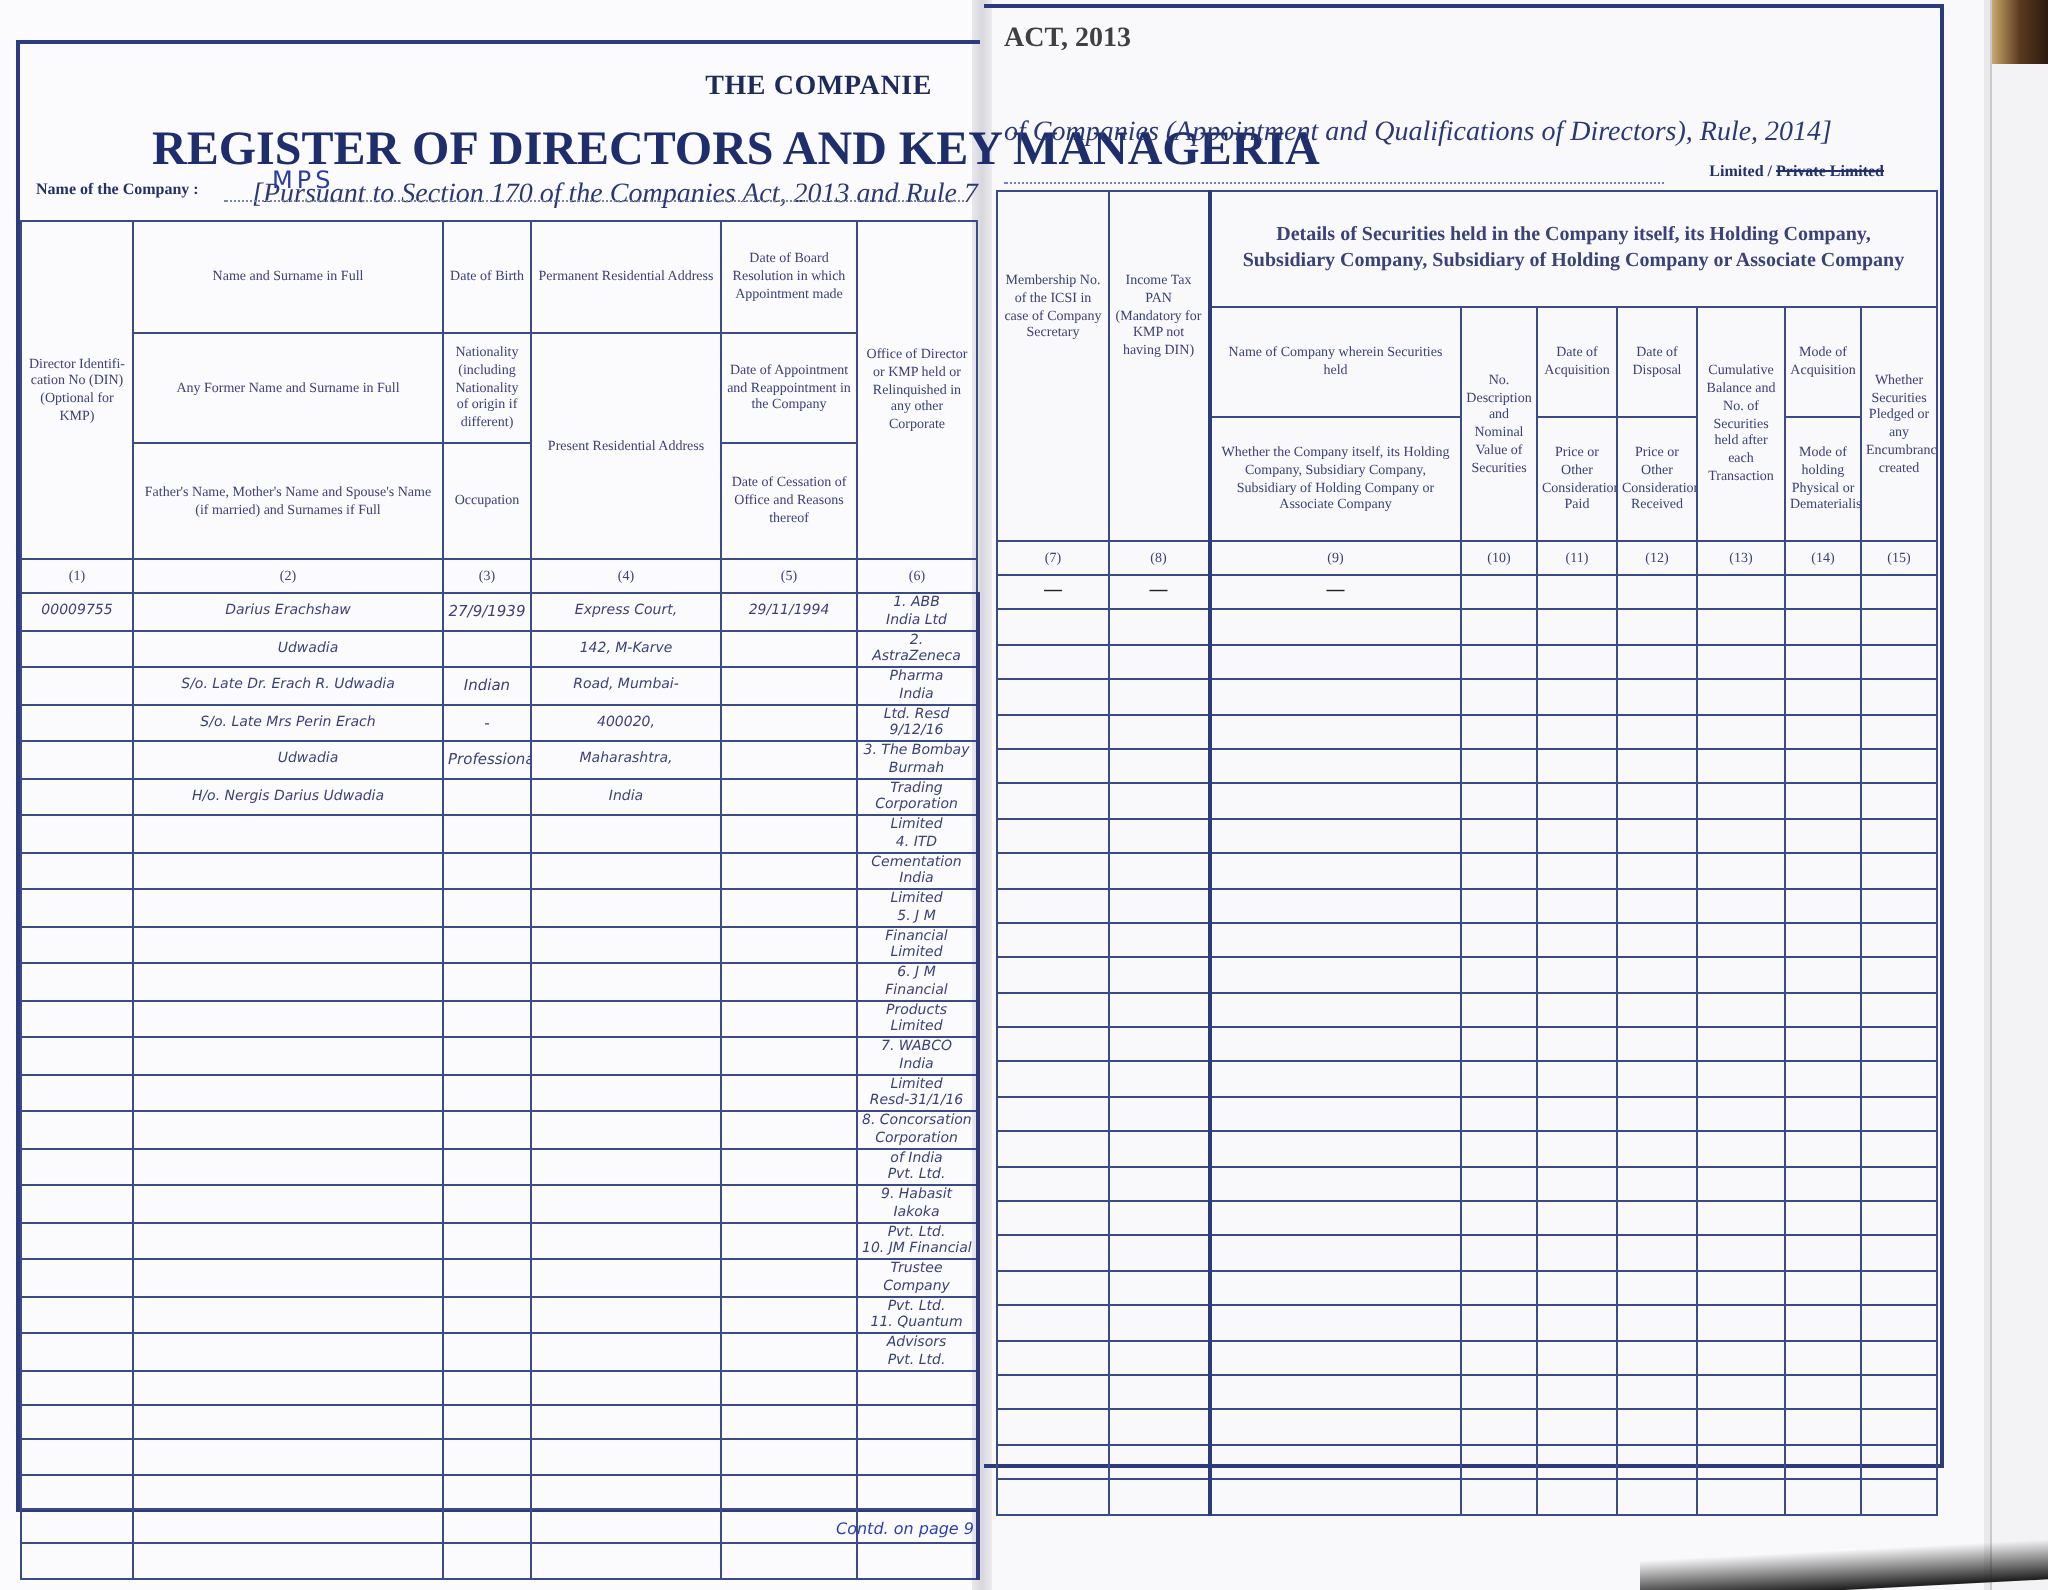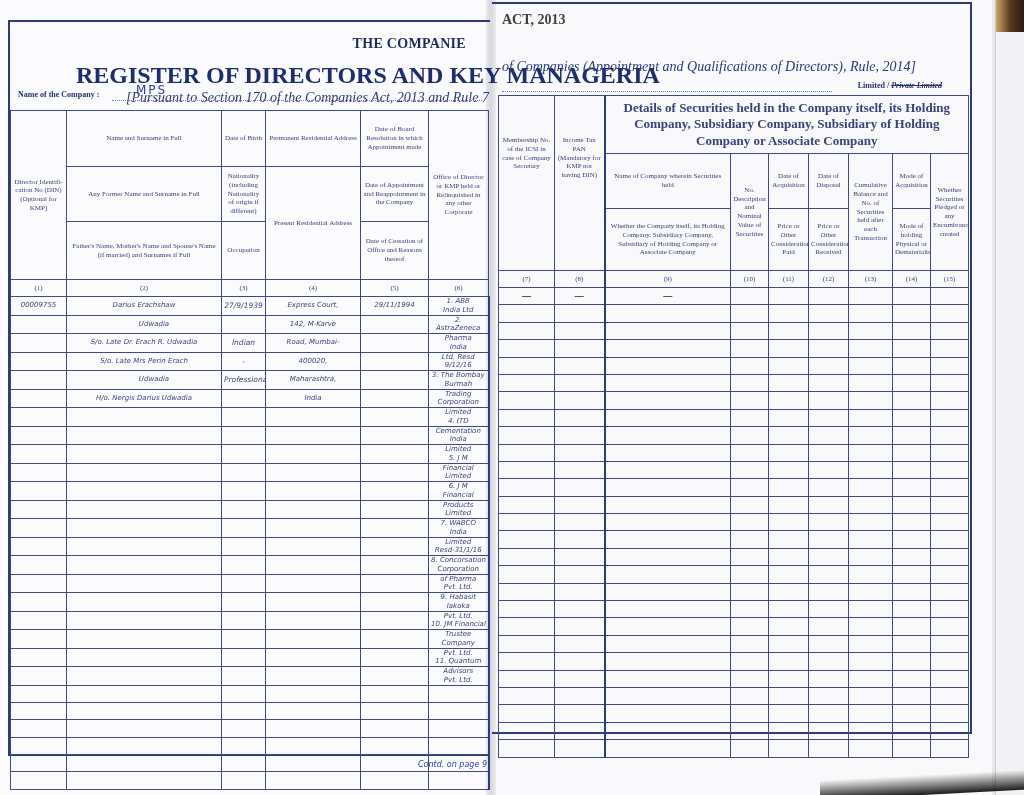--- a/index.html
+++ b/index.html
@@ -17,21 +17,21 @@
   .t-act{position:absolute;left:10px;top:8px;font-size:14px;font-weight:bold;color:#404040;}
   .t-main-left{position:absolute;top:40px;left:66px;font-size:24px;font-weight:bold;color:#1e2d6b;white-space:nowrap;}
   .t-main-right{position:absolute;left:10px;top:33px;font-size:18px;font-weight:bold;color:#1e2d6b;white-space:nowrap;}
   .t-sub-left{position:absolute;top:68px;left:116px;font-size:14px;font-style:italic;color:#2b3875;white-space:nowrap;}
   .t-sub-right{position:absolute;left:10px;top:55px;font-size:14px;font-style:italic;color:#2b3875;white-space:nowrap;}
   .company-line{position:absolute;left:18px;top:90px;font-size:8px;font-weight:bold;color:#23306a;}
   .company-dots{position:absolute;left:112px;top:100px;width:370px;border-bottom:1px dotted #7b82a8;}
   .company-name{position:absolute;left:136px;top:83px;font-family:"DejaVu Sans",sans-serif;font-size:12px;color:#2a3ca0;letter-spacing:2px;}
   .right-dots{position:absolute;left:10px;top:87px;width:330px;border-bottom:1px dotted #7b82a8;}
   .limited{position:absolute;right:28px;top:77px;font-size:8px;font-weight:bold;color:#23306a;}
-  .limited s{color:#23306a;font-style:italic;}
+  .limited s{color:#23306a;}
   table.reg{position:absolute;border-collapse:collapse;table-layout:fixed;}
   table.reg td{border:1px solid #3c4a85;padding:0 2px;font-size:7px;color:#3a4278;text-align:center;vertical-align:middle;line-height:1.25;overflow:hidden;}
   table.left-t{left:10px;top:110px;width:478px;}
   table.right-t{left:498px;top:95px;width:470px;}
   .colnum td{height:16px;font-size:7px;}
   .data-row td{height:16.4px;padding:0;}
   .hw{font-family:"DejaVu Sans",sans-serif;color:#2b3fb0;font-size:9px;text-align:left;white-space:nowrap;font-style:italic;}
   .hw-sm{font-family:"DejaVu Sans",sans-serif;color:#2b3fb0;font-size:6.5px;text-align:left;white-space:nowrap;font-style:italic;line-height:1.1;}
   .thick-left{border-left:2px solid #2b3b7c !important;}
   .dash{font-family:"DejaVu Sans",sans-serif;color:#222;font-size:10px;}
@@ -261,21 +261,21 @@
             <div>Corporation</div>
           </td>
         </tr>
         <tr class="data-row">
           <td></td>
           <td></td>
           <td></td>
           <td></td>
           <td></td>
           <td class="hw-sm" style="border-right: 2px solid rgb(43, 59, 124);">
-            <div>of Pharma</div>
+            <div>of India</div>
             <div>Pvt. Ltd.</div>
           </td>
         </tr>
         <tr class="data-row">
           <td></td>
           <td></td>
           <td></td>
           <td></td>
           <td></td>
           <td class="hw-sm" style="border-right: 2px solid rgb(43, 59, 124);">
@@ -394,21 +394,21 @@
         <col style="width:40px">
         <col style="width:40px">
         <col style="width:44px">
         <col style="width:38px">
         <col style="width:38px">
     </colgroup>
     <tbody>
         <tr style="height:58px">
       <td rowspan="3" style="padding-top:40px;vertical-align:top">Membership No. of the ICSI in case of Company Secretary</td>
       <td rowspan="3" style="padding-top:40px;vertical-align:top">Income Tax PAN (Mandatory for KMP not having DIN)</td>
-      <td colspan="7" class="thick-left" style="font-weight:bold;font-size:13px;padding:0 14px">Details of Securities held in the Company itself, its Holding Company, Subsidiary Company, Subsidiary of Holding Company or Associate Company</td>
+      <td colspan="7" class="thick-left" style="font-weight:bold;font-size:10px;padding:0 14px">Details of Securities held in the Company itself, its Holding Company, Subsidiary Company, Subsidiary of Holding Company or Associate Company</td>
     </tr>
     <tr style="height:55px">
       <td class="thick-left">Name of Company wherein Securities held</td>
       <td rowspan="2">No. Description and Nominal Value of Securities</td>
       <td>Date of Acquisition</td>
       <td>Date of Disposal</td>
       <td rowspan="2">Cumulative Balance and No. of Securities held after each Transaction</td>
       <td>Mode of Acquisition</td>
       <td rowspan="2">Whether Securities Pledged or any Encumbrance created</td>
     </tr>

